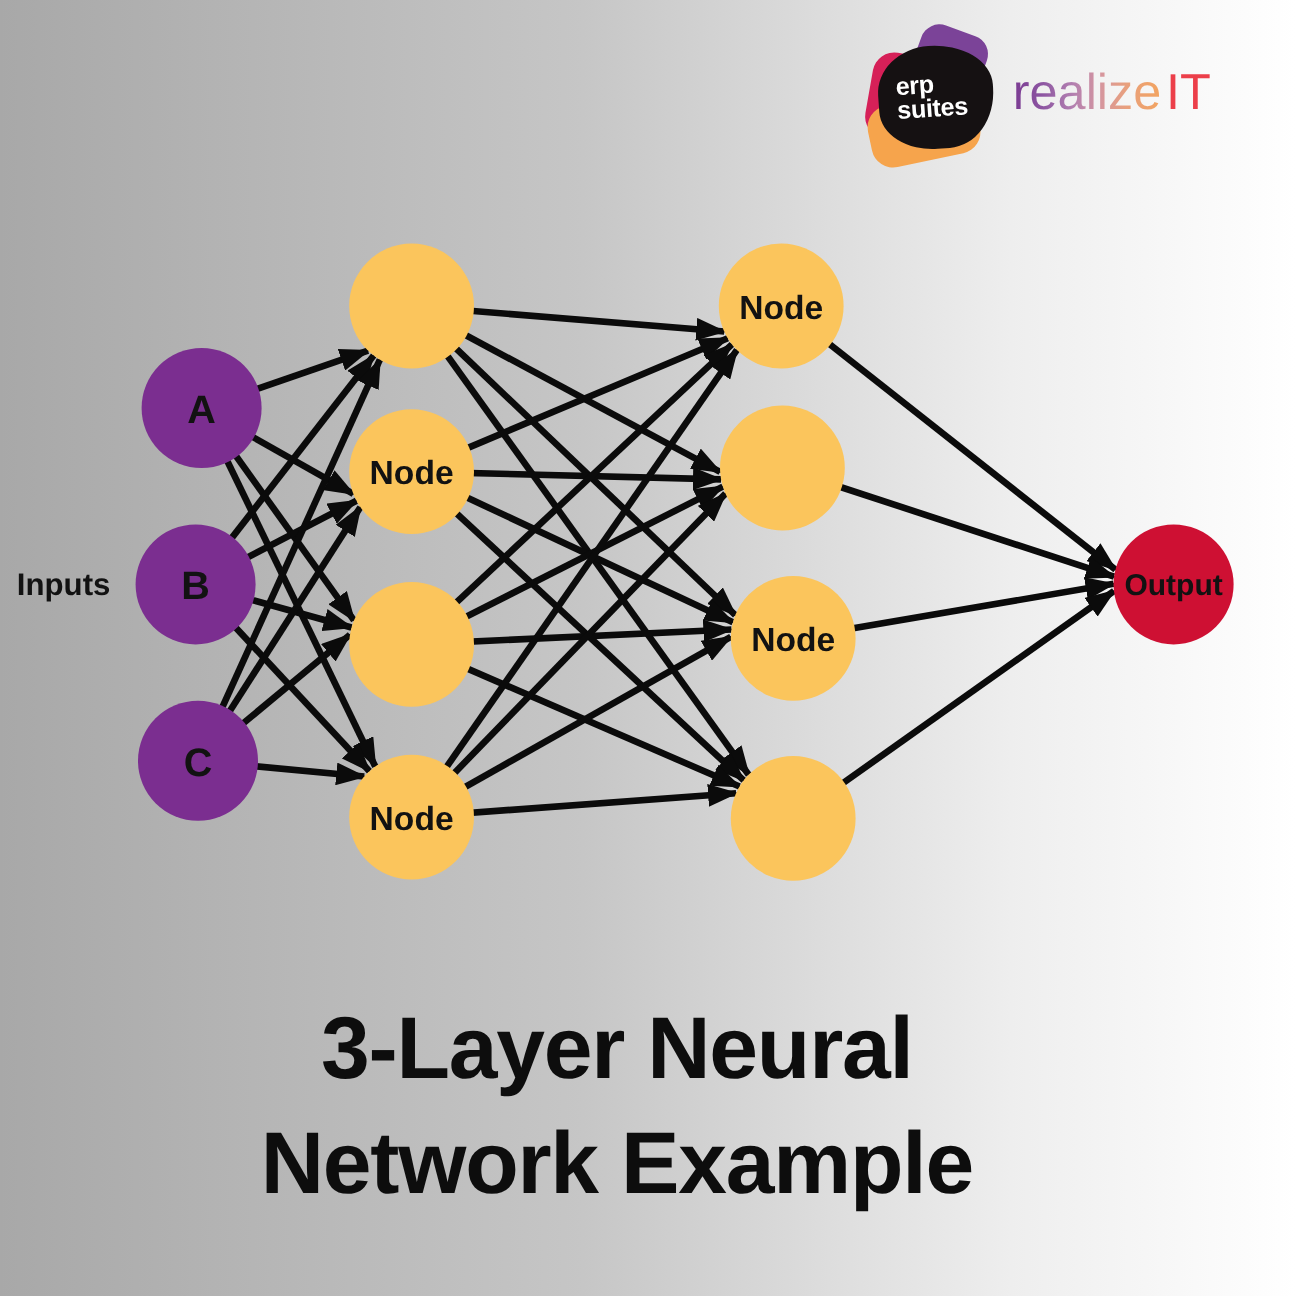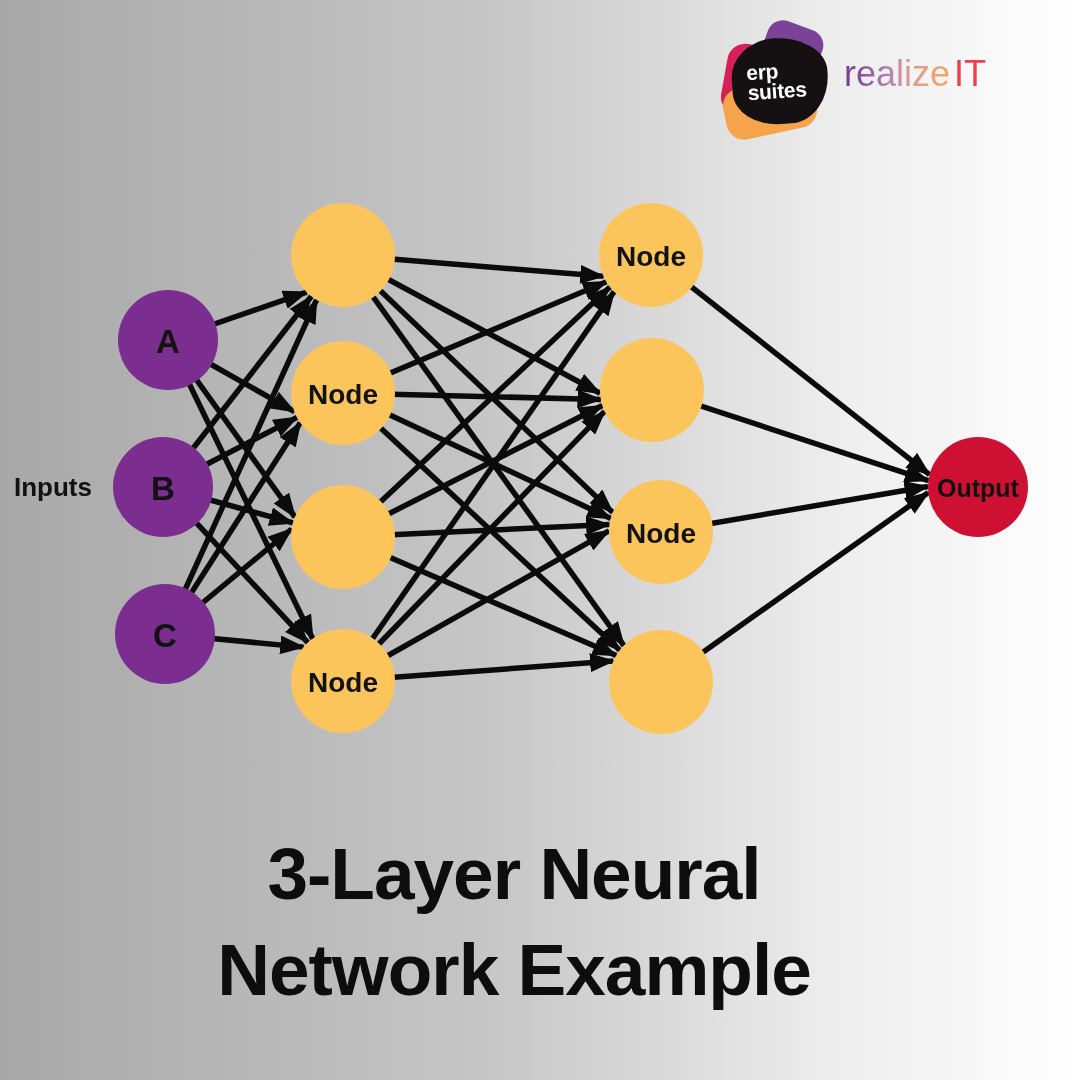--- a/index.html
+++ b/index.html
@@ -17,21 +17,21 @@
   .blob-crimson{left:2px;top:20px;width:42px;height:72px;border-radius:18px;transform:rotate(10deg);background:#d62058;}
   .blob-orange{left:2px;top:58px;width:92px;height:52px;border-radius:18px;transform:rotate(-12deg);background:#f6a44c;}
   .blob-black{
     left:10px;top:14px;width:96px;height:86px;background:#151112;
     border-radius:52% 60% 46% 54% / 50% 46% 62% 44%;
     transform:rotate(-4deg);
     display:flex;flex-direction:column;justify-content:center;
     padding-left:15px;box-sizing:border-box;
   }
   .mark-line{color:#ffffff;font-weight:bold;font-size:21px;line-height:0.93;letter-spacing:-0.3px;}
-  .wordmark{position:absolute;left:128px;top:34px;font-size:36px;line-height:1;white-space:nowrap;}
+  .wordmark{position:absolute;left:128px;top:34px;font-size:42px;line-height:1;white-space:nowrap;}
   .wm-realize{
     background:linear-gradient(90deg,#7a3a92 0%,#8d56a2 20%,#b27fb0 40%,#d495a0 58%,#e8a07e 76%,#f3a45f 100%);
     -webkit-background-clip:text;background-clip:text;color:transparent;
   }
   .wm-it{color:#ec3f4a;margin-left:4px;}
   
   svg{position:absolute;left:0;top:0;}
   .node-label,.inputs-caption{
     font-family:"Liberation Sans",sans-serif;font-weight:bold;fill:#121212;
     text-anchor:middle;dominant-baseline:central;

